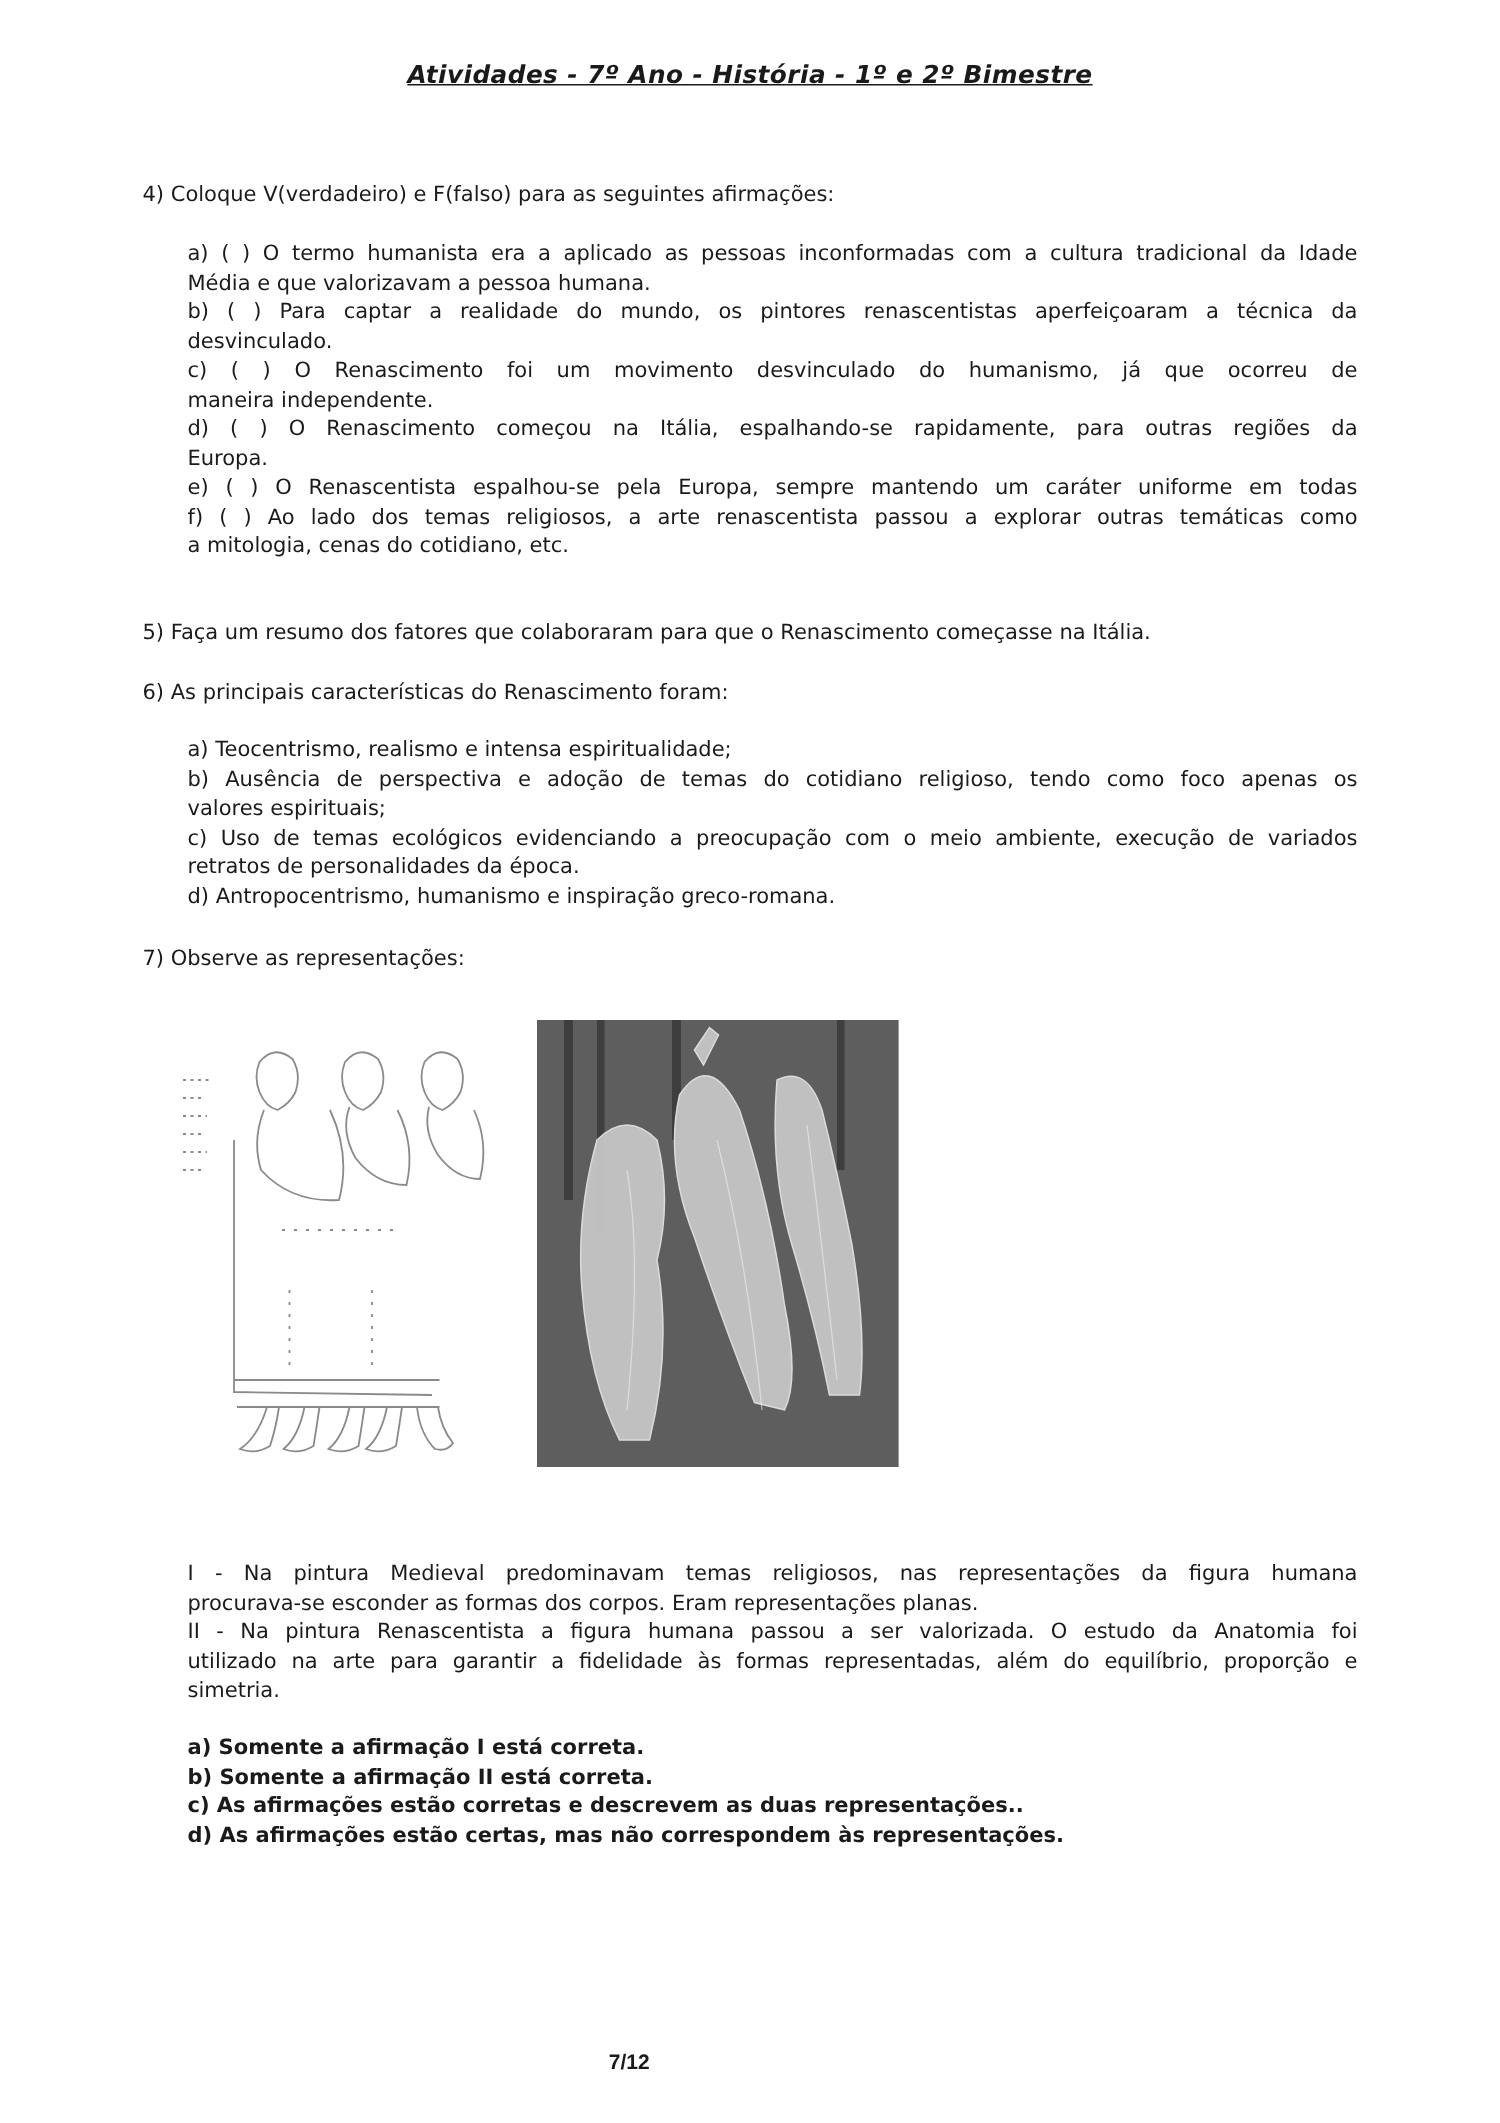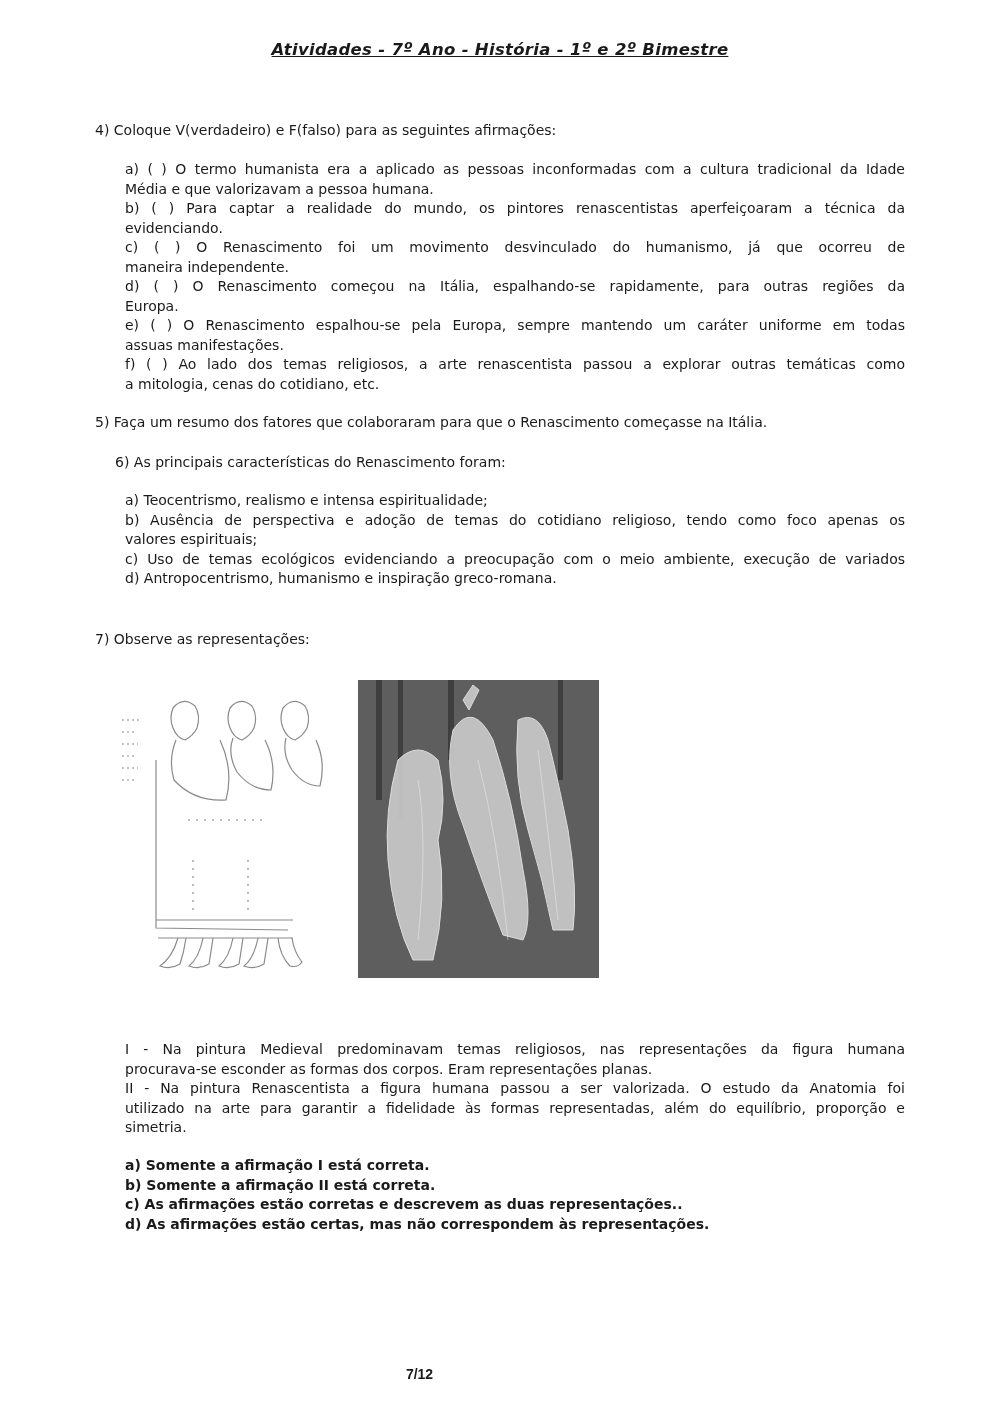--- a/index.html
+++ b/index.html
@@ -24,54 +24,54 @@
 
 <div class="abs q" style="top:121px; left:95px;">4) Coloque V(verdadeiro) e F(falso) para as seguintes afirmações:</div>
 
 <div class="abs" style="top:160px; left:125px; width:780px;">
   <div class="opt">
     <span class="just-line">a) (   ) O termo humanista era a aplicado as pessoas inconformadas com a  cultura tradicional da Idade</span>
     <span style="display:block">Média e que valorizavam a pessoa  humana.</span>
   </div>
   <div class="opt">
     <span class="just-line">b) (    ) Para captar a realidade do mundo,  os pintores renascentistas aperfeiçoaram a  técnica da</span>
-    <span style="display:block">evidenciando.</span>
+    <span style="display:block">desvinculado.</span>
   </div>
   <div class="opt">
     <span class="just-line">c) (    ) O Renascimento foi        um movimento desvinculado do  humanismo, já  que ocorreu de</span>
     <span style="display:block">maneira independente.</span>
   </div>
   <div class="opt">
     <span class="just-line">d) (    ) O Renascimento começou    na Itália, espalhando-se rapidamente, para outras regiões da</span>
     <span style="display:block">Europa.</span>
   </div>
   <div class="opt">
-    <span class="just-line">e) (    ) O Renascimento espalhou-se pela Europa, sempre mantendo um caráter uniforme em todas</span>
-    <span style="display:block">assuas manifestações.</span>
+    <span class="just-line">e) (    ) O Renascentista espalhou-se pela Europa, sempre mantendo um caráter uniforme em todas</span>
   </div>
   <div class="opt">
     <span class="just-line">f) (  ) Ao  lado dos     temas religiosos, a arte renascentista passou a  explorar outras temáticas como</span>
     <span style="display:block">a  mitologia, cenas do cotidiano, etc.</span>
   </div>
 </div>
 
 <div class="abs q" style="top:413px; left:95px;">5) Faça um resumo dos fatores  que colaboraram para que  o Renascimento começasse na  Itália.</div>
 
-<div class="abs q" style="top:453px; left:95px;margin-left:20px;">6) As principais características do Renascimento foram:</div>
+<div class="abs q" style="top:453px; left:95px;">6) As principais características do Renascimento foram:</div>
 
 <div class="abs" style="top:491px; left:125px; width:780px;">
   <div class="opt">
     <span style="display:block">a) Teocentrismo, realismo e intensa espiritualidade;</span>
   </div>
   <div class="opt">
     <span class="just-line">b) Ausência de perspectiva e adoção de temas do cotidiano religioso, tendo como foco apenas os</span>
     <span style="display:block">valores espirituais;</span>
   </div>
   <div class="opt">
     <span class="just-line">c) Uso de temas ecológicos evidenciando a preocupação com o meio ambiente, execução de variados</span>
+    <span style="display:block">retratos de personalidades da época.</span>
   </div>
   <div class="opt">
     <span style="display:block">d) Antropocentrismo, humanismo e inspiração greco-romana.</span>
   </div>
 </div>
 
 <div class="abs q" style="top:630px; left:95px;text-align:right;">7) Observe as representações:</div>
 
 <div class="figs">
 

